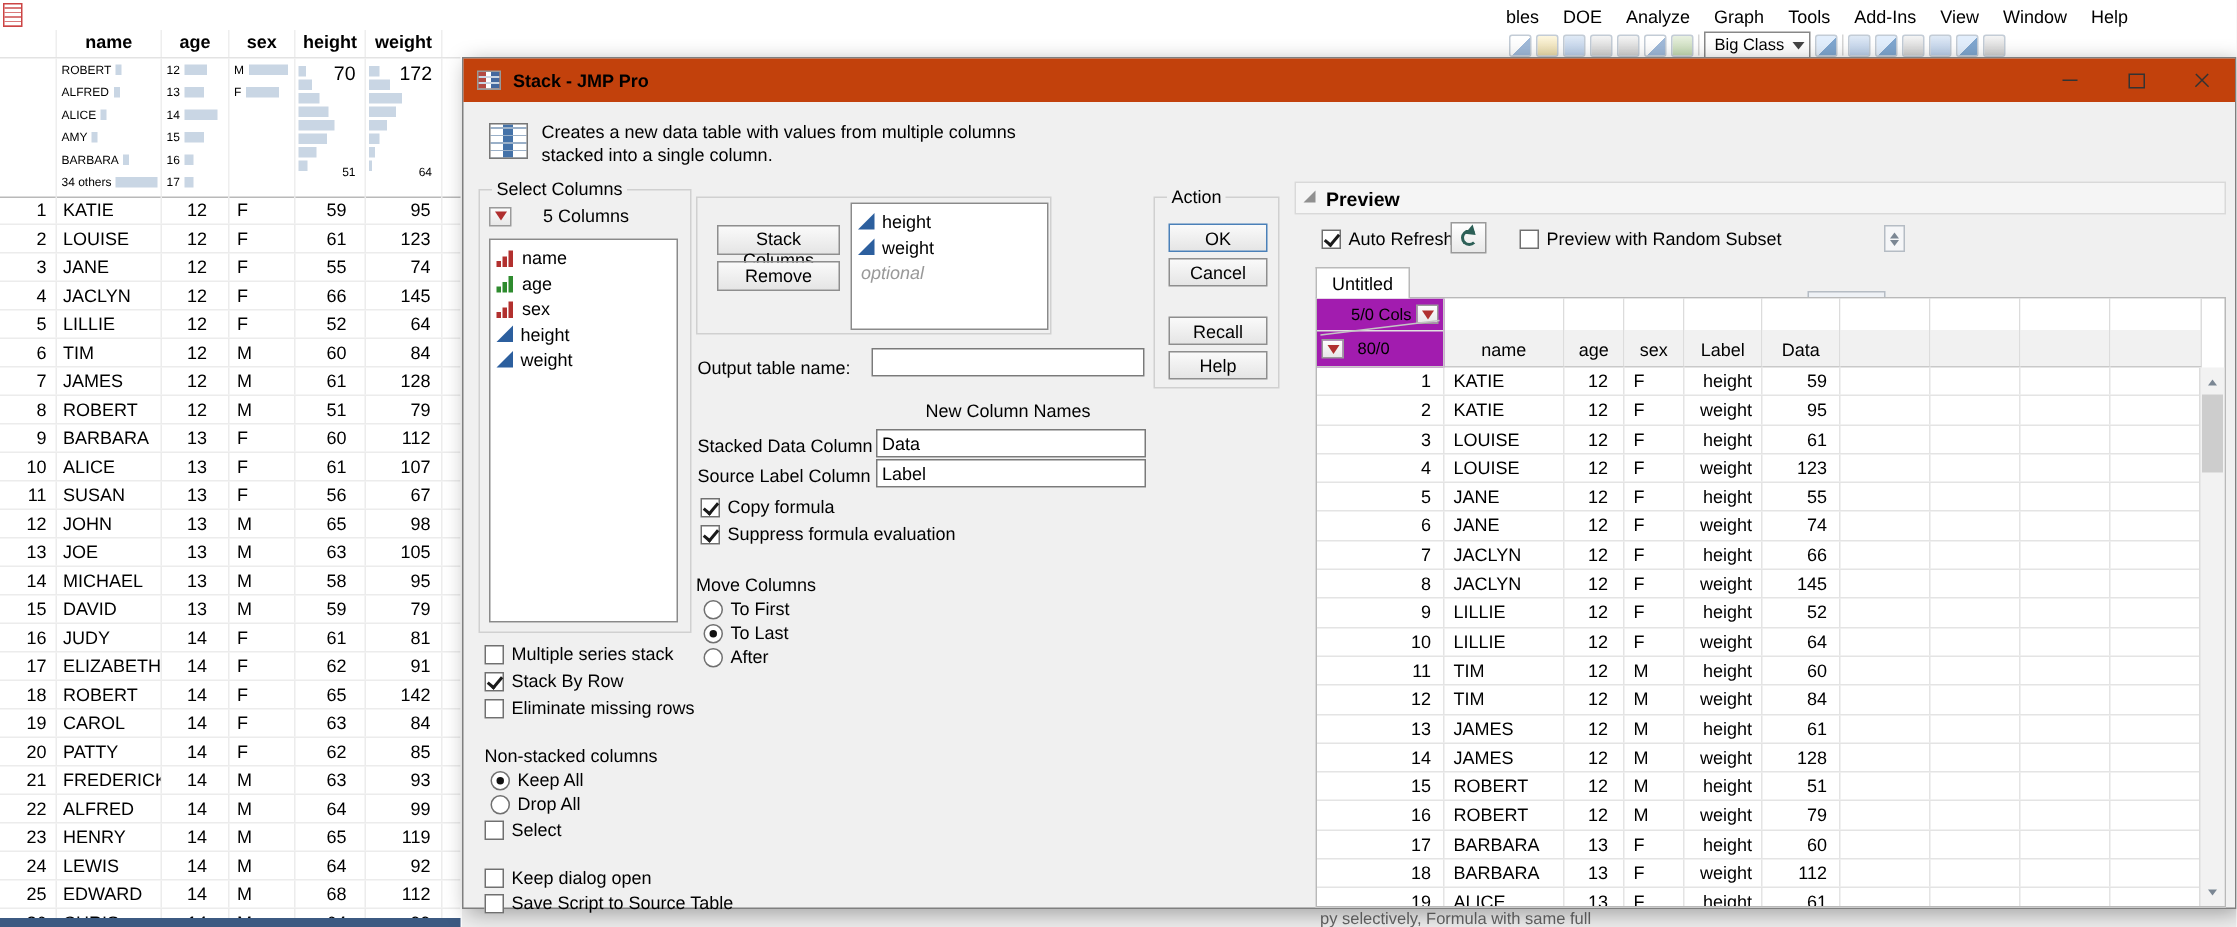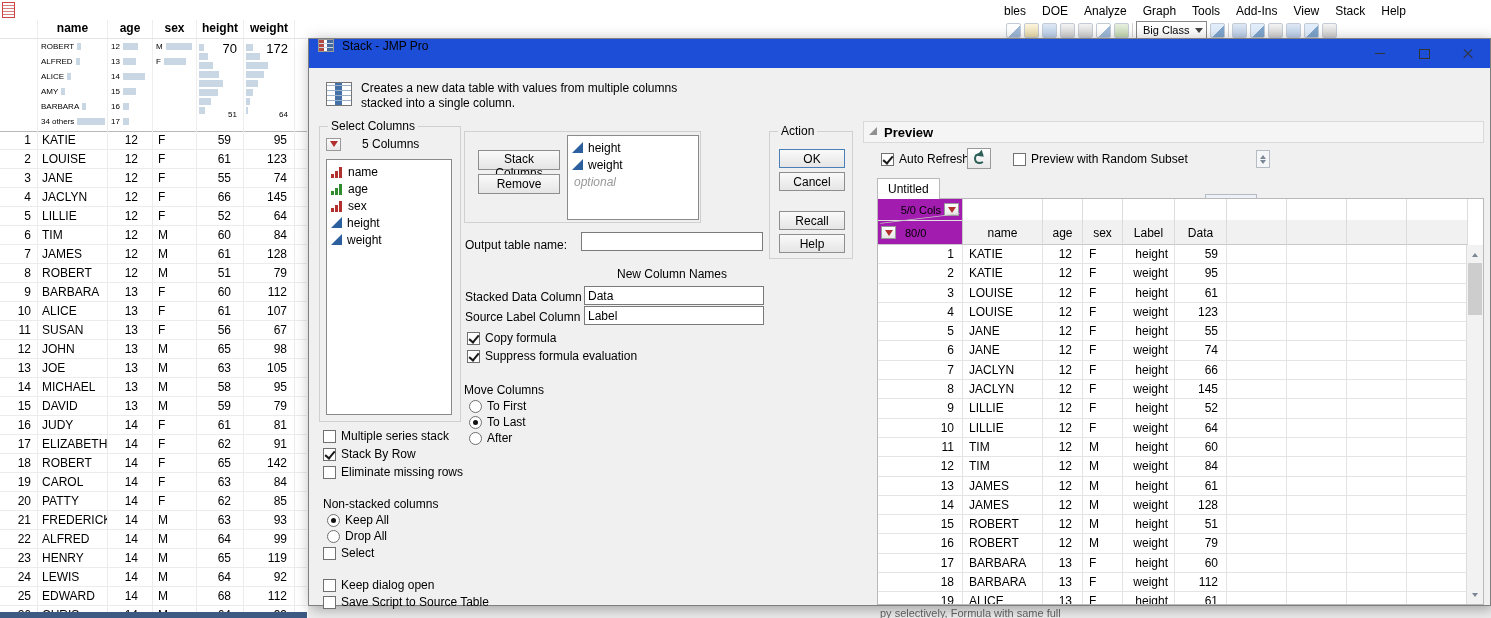--- a/index.html
+++ b/index.html
@@ -44,21 +44,21 @@
   .btc.cs{width:44px;padding-left:5px;}
   .btc.ch{width:47px;text-align:right;padding-right:12px;}
   .btc.cw{width:51px;text-align:right;padding-right:7px;}
   .bt-bottom{position:absolute;left:0;top:612px;width:307px;height:6px;background:#3c5a82;}
   
   #statusstrip{position:absolute;left:308px;top:606px;width:1183px;height:12px;background:#f0f0f0;overflow:hidden;}
   #statusstrip span{position:absolute;left:572px;top:1px;font-size:11px;color:#666;white-space:nowrap;}
   
   #dialog{position:absolute;left:308px;top:38px;width:1183px;height:568px;background:#f0f0f0;
           border:1px solid #7f7f7f;box-sizing:border-box;box-shadow:3px 3px 14px rgba(0,0,0,.35);z-index:10;}
-  .titlebar{height:29px;background:#1d4ed8;display:flex;}
+  .titlebar{height:29px;background:#c2410c;display:flex;align-items:center;font-weight:bold;}
   .tb-icon{width:16px;height:13px;margin-left:9px;border:1px solid #999;box-sizing:border-box;
      background:repeating-linear-gradient(0deg,transparent 0 3px,#cbd6e2 3px 4px),
                 linear-gradient(90deg,#b34a42 0 5px,#fff 5px 8px,#44699e 8px 16px);}
   .tb-title{margin-left:8px;font-size:12px;}
   .tb-controls{margin-left:auto;display:flex;height:29px;}
   .tb-btn{width:44px;height:29px;display:flex;align-items:center;justify-content:center;position:relative;}
   .glyph-min{width:10px;height:1px;background:#333;}
   .glyph-max{width:9px;height:8px;border:1px solid #333;}
   .glyph-x{position:relative;width:12px;height:12px;}
   .glyph-x::before,.glyph-x::after{content:"";position:absolute;left:0;top:5px;width:12px;height:1.4px;background:#333;}
@@ -144,21 +144,21 @@
 <body>
 
 <div id="menubar">
     <div class="menu-item">bles</div>
     <div class="menu-item">DOE</div>
     <div class="menu-item">Analyze</div>
     <div class="menu-item">Graph</div>
     <div class="menu-item">Tools</div>
     <div class="menu-item">Add-Ins</div>
     <div class="menu-item">View</div>
-    <div class="menu-item">Stack</div>
+    <div class="menu-item">Window</div>
     <div class="menu-item">Help</div>
   </div>
 <div id="toolbar">
   <div class="ti t-a"></div>
   <div class="ti t-b"></div>
   <div class="ti t-c"></div>
   <div class="ti t-d"></div>
   <div class="ti t-d"></div>
   <div class="ti t-a"></div>
   <div class="ti t-e"></div>

